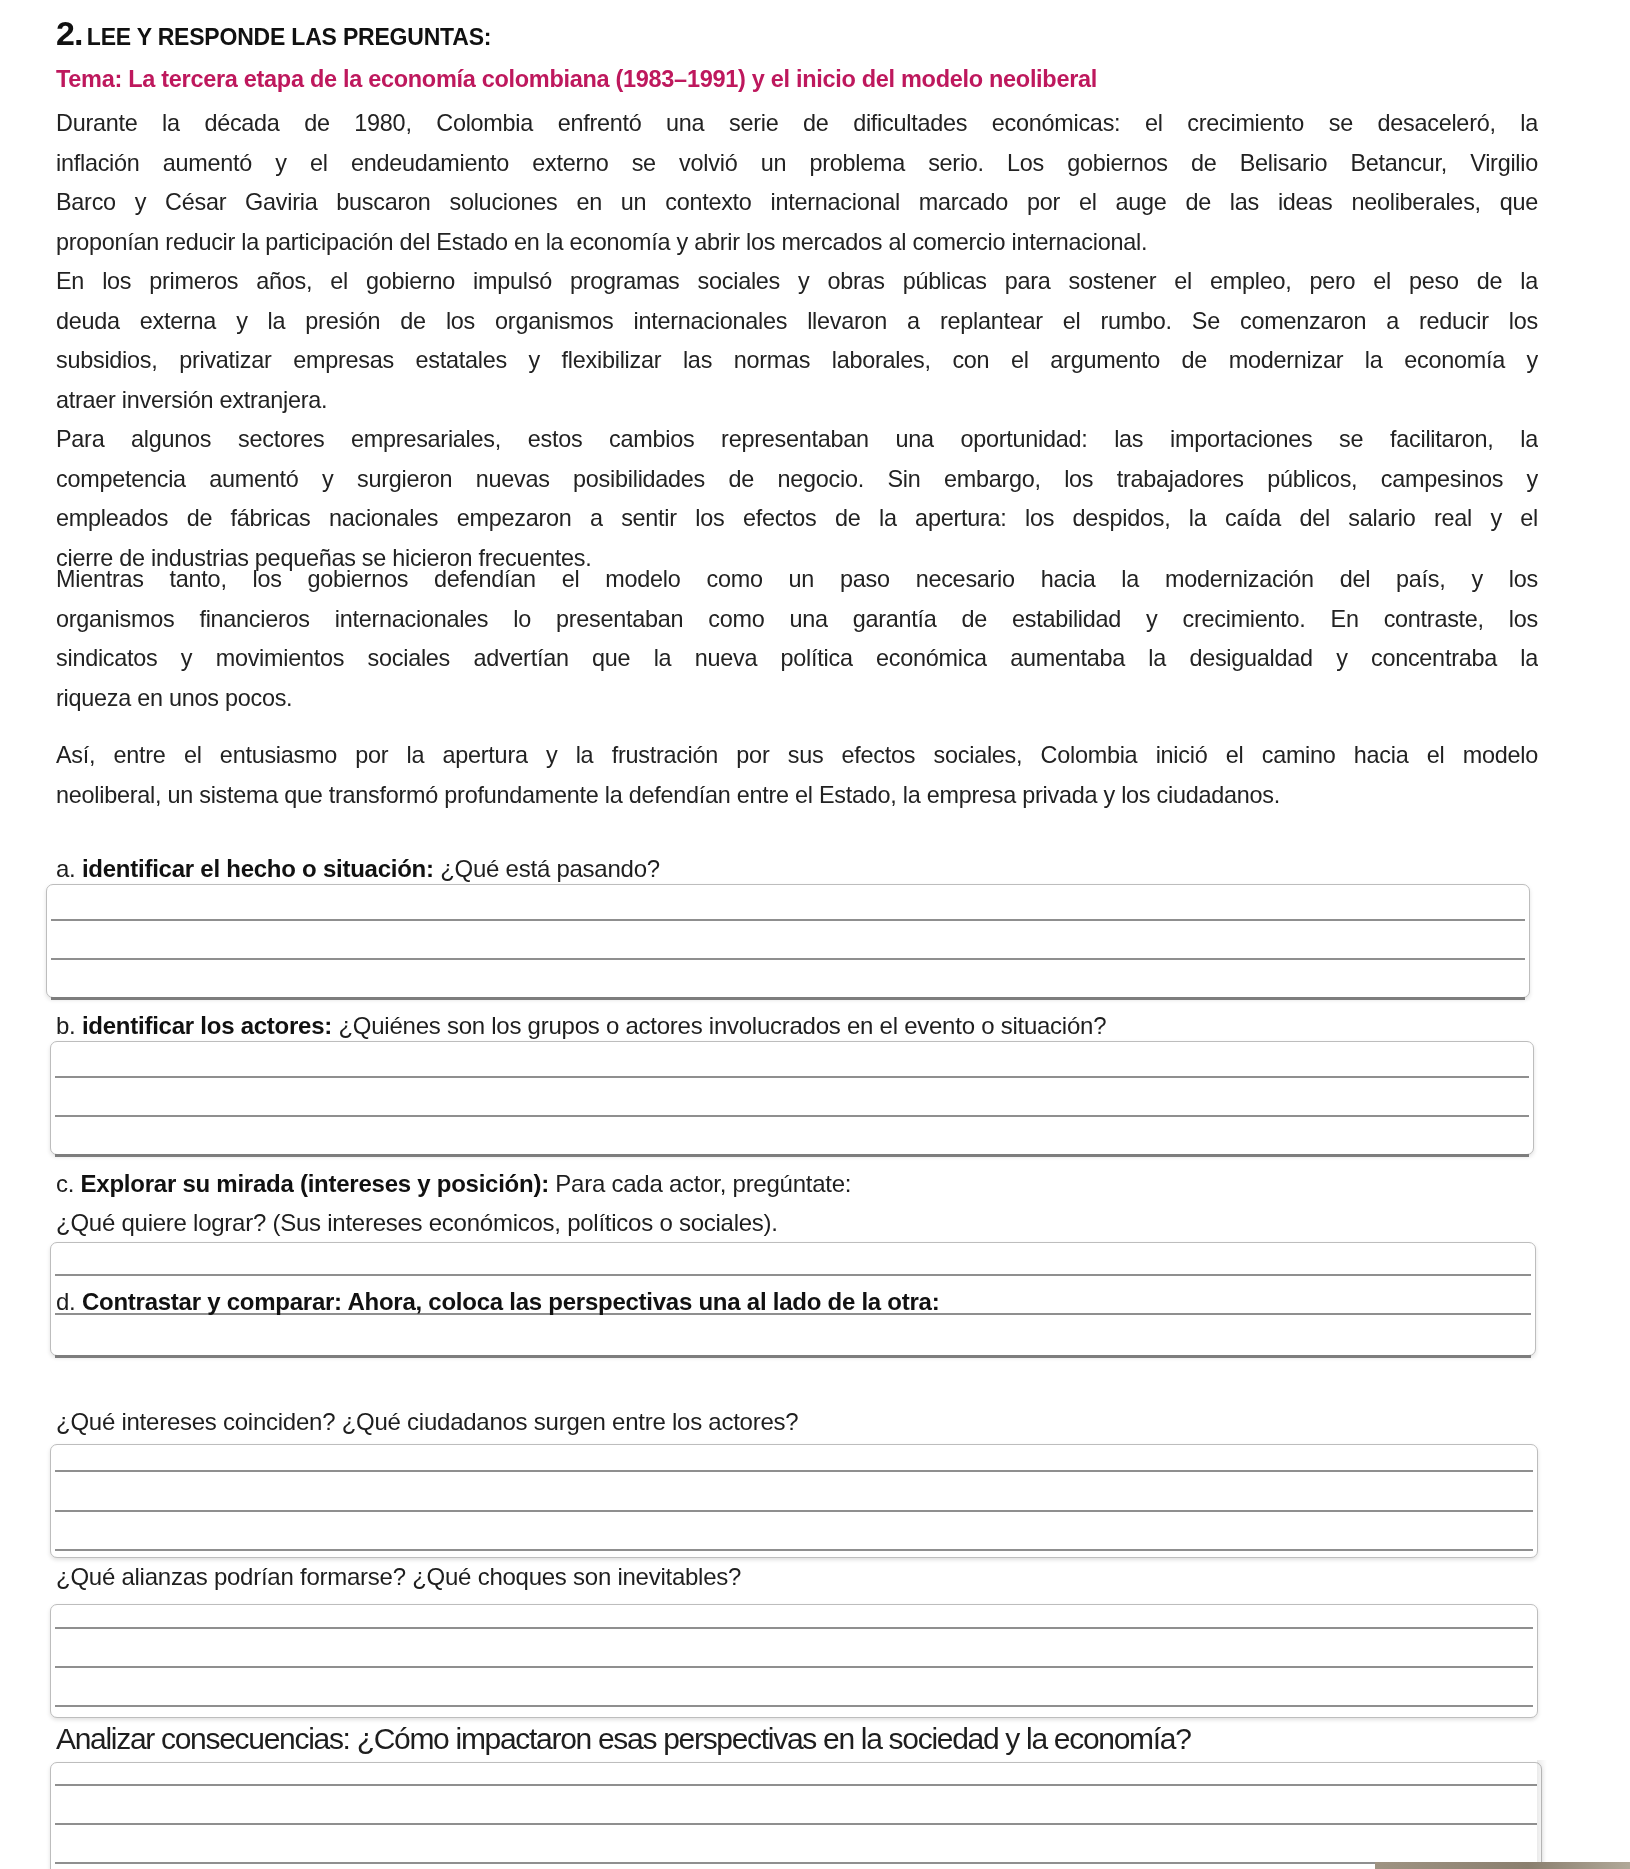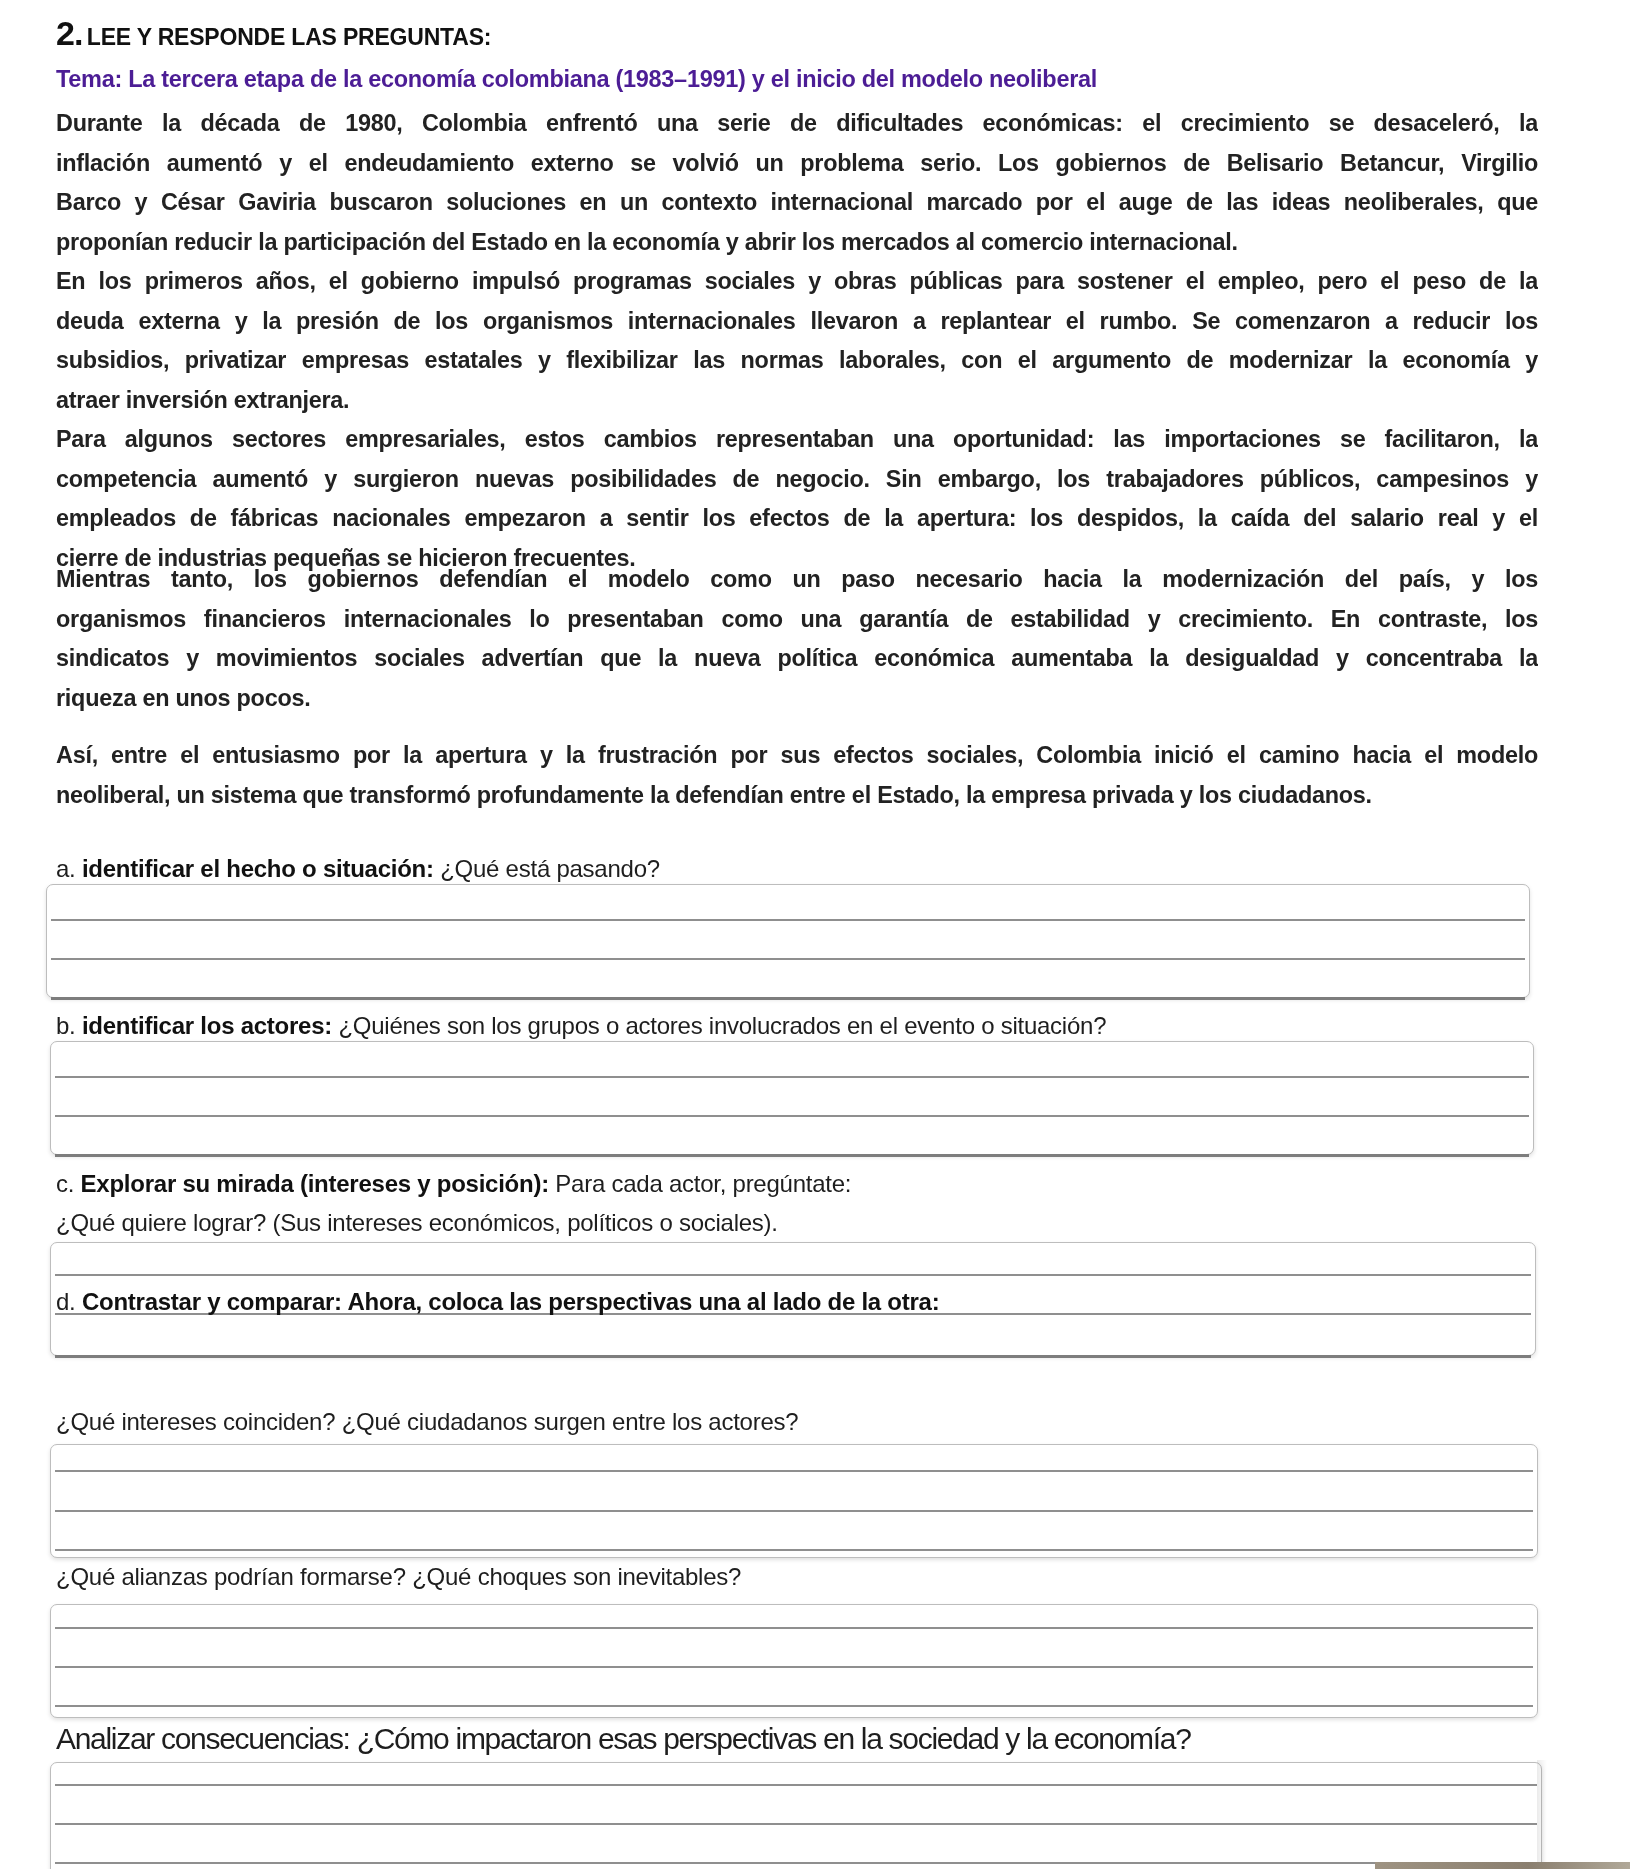--- a/index.html
+++ b/index.html
@@ -10,27 +10,27 @@
   .page { position: absolute; left: 0; top: 0; width: 1630px; height: 1869px; padding-left: 8px; }
   .heading {
     position: absolute; left: 56px; top: 14px;
     font-family: "Liberation Sans", sans-serif; font-weight: bold; color: #111;
     white-space: nowrap;
   }
   .heading .num { font-size: 34px; letter-spacing: -1px; }
   .heading .txt { font-size: 23px; letter-spacing: -0.2px; }
   .tema {
     position: absolute; left: 56px; top: 66px;
-    font-size: 23.5px; font-weight: bold; color: #4c1d95; white-space: nowrap;
+    font-size: 23.5px; font-weight: bold; color: #be185d; white-space: nowrap;
     letter-spacing: -0.3px;
   }
   .para { position: absolute; left: 56px; width: 1482px; }
   .line {
     height: 39.6px; line-height: 39.6px; font-size: 23.4px; color: #222;
-    white-space: nowrap; letter-spacing: -0.25px; font-weight: bold;
+    white-space: nowrap; letter-spacing: -0.25px;
   }
   .line.justify { text-align: justify; text-align-last: justify; white-space: normal; overflow: hidden; }
   .q {
     position: absolute; left: 56px; font-size: 24px; color: #1e1e1e;
     white-space: nowrap; letter-spacing: -0.25px;
   }
   .q b { font-weight: bold; color: #111; }
   .q.narrow { letter-spacing: -1.3px; font-size: 30px; }
   .box {
     position: absolute; border: 1.5px solid #bdbdbd; border-radius: 7px;

